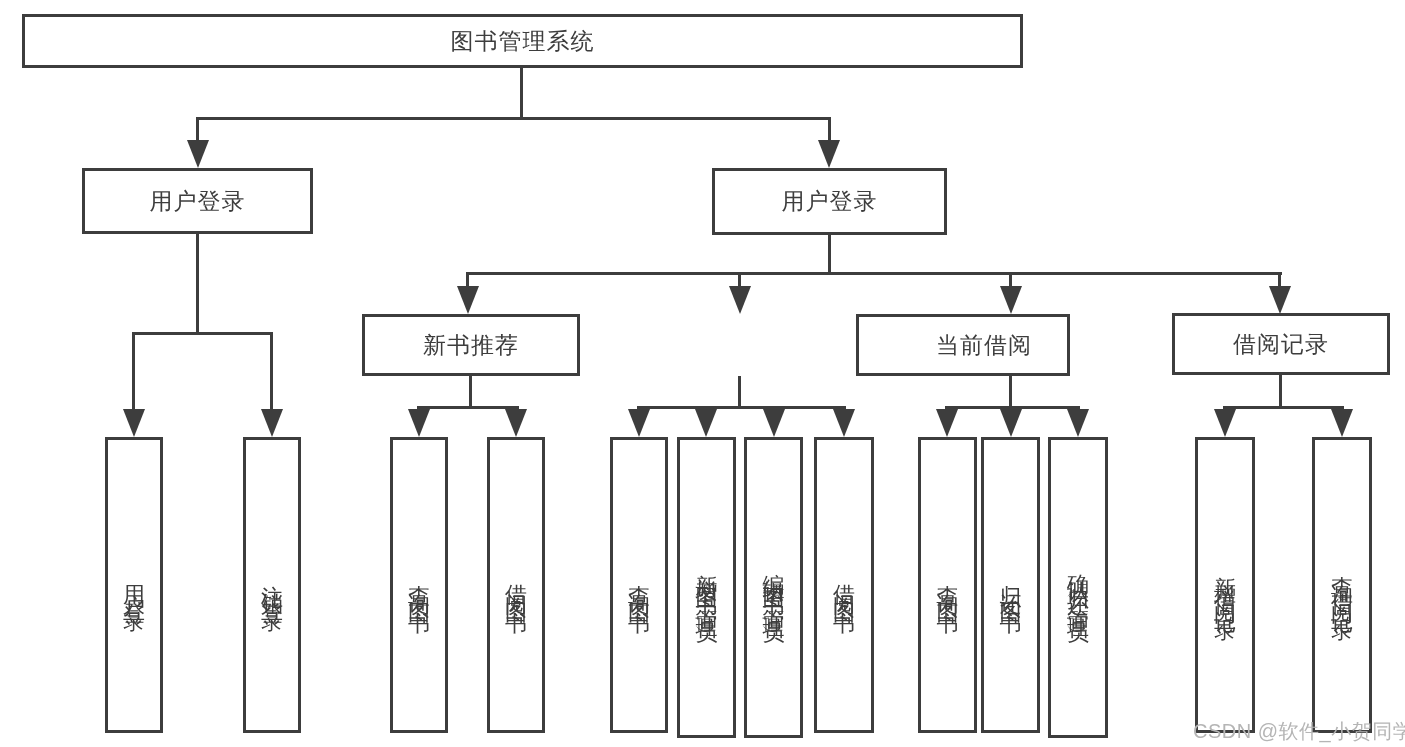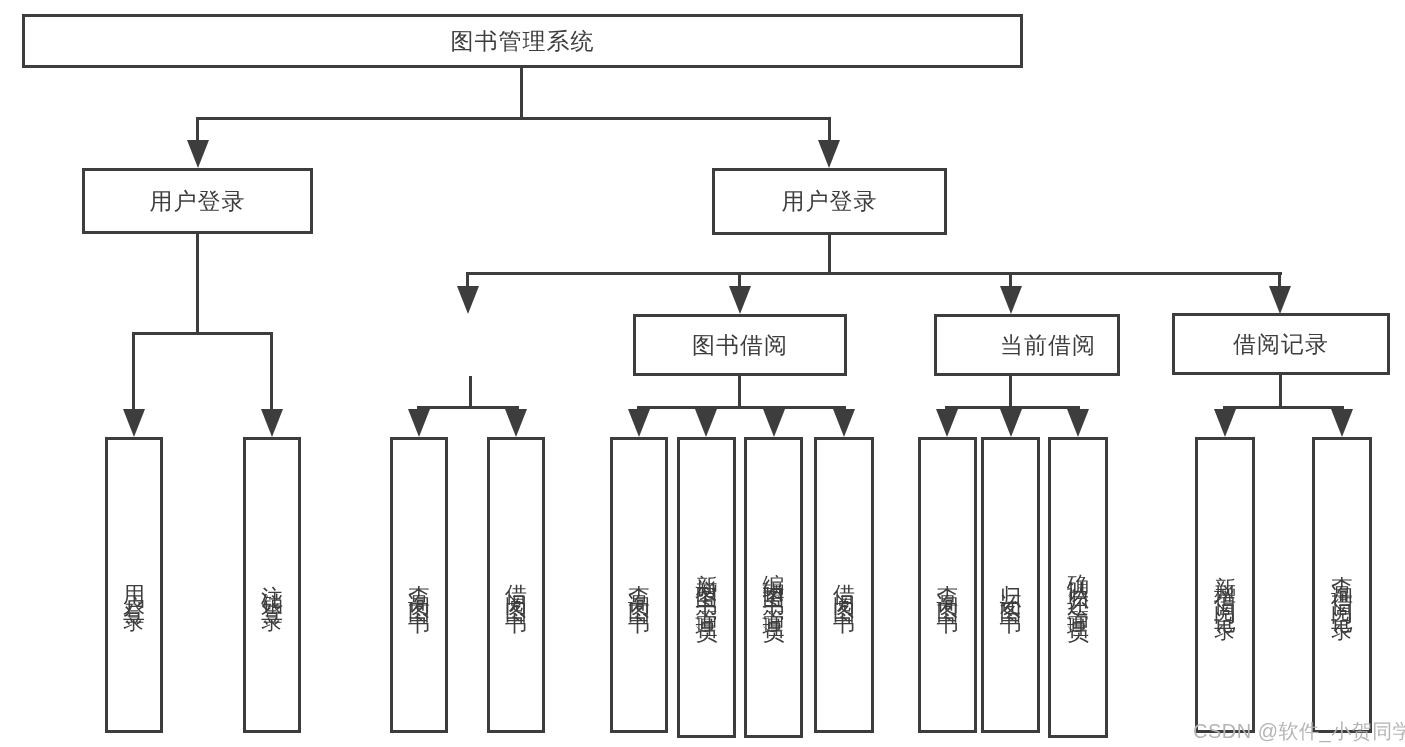--- a/index.html
+++ b/index.html
@@ -101,24 +101,24 @@
   <div class="line" style="left:466px; top:272px; width:816px; height:3px;"></div>
   <div class="line" style="left:466px; top:272px; width:3px; height:16px;"></div>
   <div class="arrow" style="left:457px; top:286px;"></div>
   <div class="line" style="left:738px; top:272px; width:3px; height:16px;"></div>
   <div class="arrow" style="left:729px; top:286px;"></div>
   <div class="line" style="left:1009px; top:272px; width:3px; height:16px;"></div>
   <div class="arrow" style="left:1000px; top:286px;"></div>
   <div class="line" style="left:1278px; top:272px; width:3px; height:16px;"></div>
   <div class="arrow" style="left:1269px; top:286px;"></div>
 
-  <div class="box" style="left:633px; top:314px; width:214px; height:62px;">
-    <span>图书借阅</span>
+  <div class="box" style="left:362px; top:314px; width:218px; height:62px;">
+    <span>新书推荐</span>
   </div>
-  <div class="box" style="left:934px; top:314px; width:186px; height:62px;padding-left:42px;">
+  <div class="box" style="left:856px; top:314px; width:214px; height:62px;padding-left:42px;">
     <span>当前借阅</span>
   </div>
   <div class="box" style="left:1172px; top:313px; width:218px; height:62px;">
     <span>借阅记录</span>
   </div>
 
   <div class="line" style="left:469px; top:376px; width:3px; height:33px;"></div>
   <div class="line" style="left:417px; top:406px; width:102px; height:3px;"></div>
   <div class="arrow" style="left:408px; top:409px;"></div>
   <div class="arrow" style="left:505px; top:409px;"></div>

